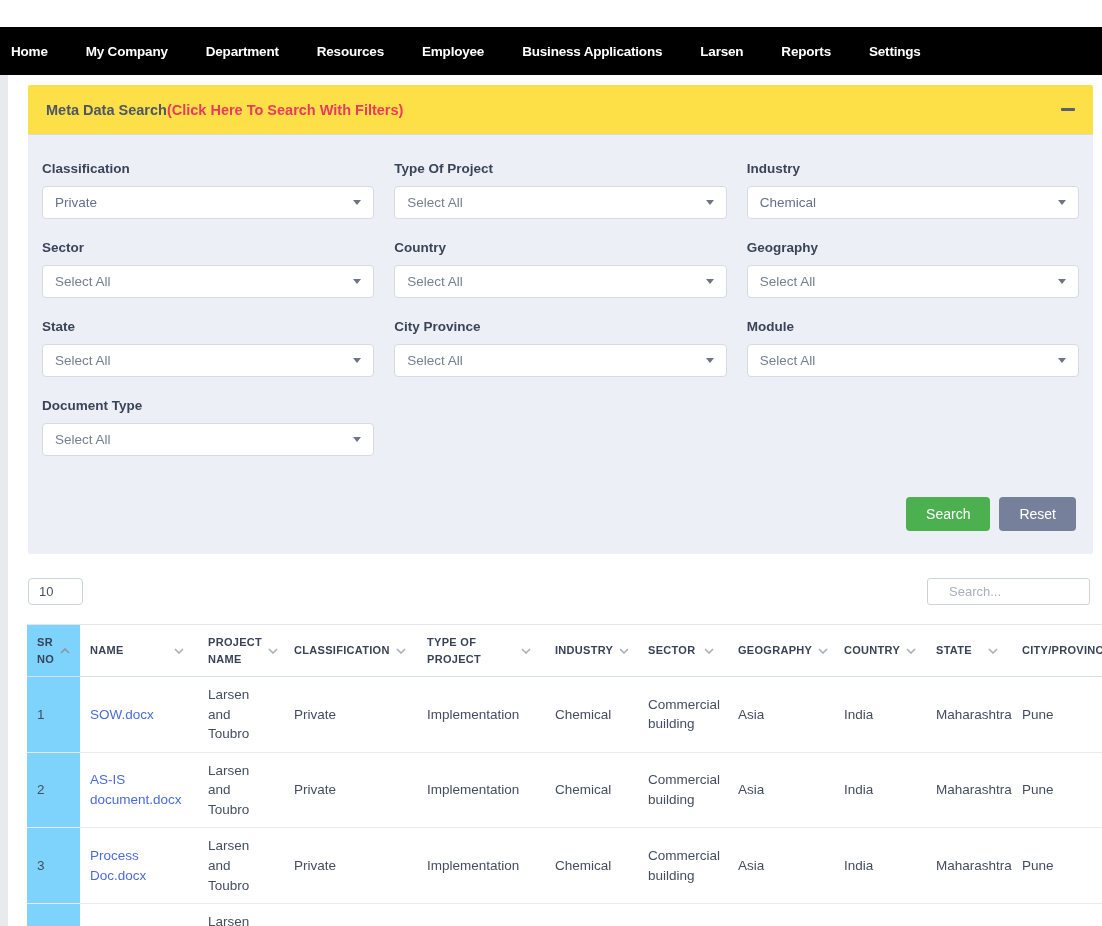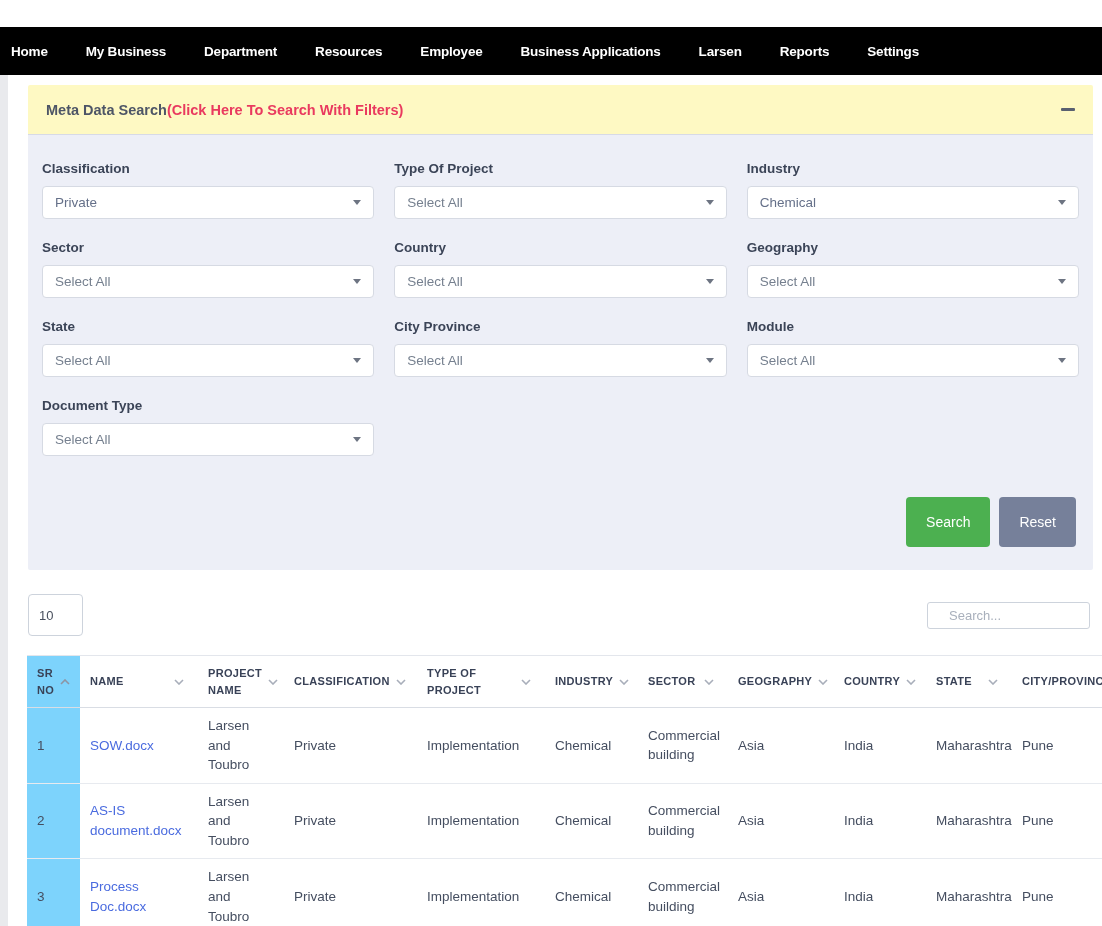--- a/index.html
+++ b/index.html
@@ -12,49 +12,49 @@
   .navbar { height:48px; background:#000; display:flex; align-items:center;
     padding-left:11px;gap:12px; }
   .nav-item { color:#fff; font-size:13.5px; font-weight:700; letter-spacing:-0.2px;
     margin-right:26px; cursor:pointer; white-space:nowrap; }
 
   .left-strip { position:absolute; left:0; top:75px; width:8px; height:851px;
     background:#e9eaed; }
 
   
   .panel { margin:10px 9px 0 28px; width:1065px; border-radius:2px; overflow:hidden; }
-  .panel-header { height:50px; background:#fef9c3; display:flex; align-items:center;
+  .panel-header { height:50px; background:#fde047; display:flex; align-items:center;
     padding:0 18px; border-bottom:1px solid #d7dae6; cursor:pointer; }
   .panel-title { font-size:14.5px; font-weight:700; color:#4d5566; }
   .panel-subtitle { font-size:14.5px; font-weight:700; color:#e93a5f; }
   .minimize { margin-left:auto; width:14px; height:3px; background:#596070;
     border-radius:1px; cursor:pointer; }
   .panel-body { background:#edeff7; padding:26px 14px 23px 14px; }
   .filter-grid { display:grid; grid-template-columns:repeat(3,1fr); column-gap:20px; }
   .field { margin-bottom:21px; }
   .field-label { font-size:13.5px; font-weight:700; color:#3b4457; margin-bottom:10px; }
   .select { height:33px; background:#fff; border:1px solid #d6dae3; border-radius:4px;
     display:flex; align-items:center; padding:0 12px; cursor:pointer;
     font-size:13.5px; color:#76808f; position:relative; }
   .select.has-value { color:#657089; }
   .select-caret { position:absolute; right:12px; top:13px; width:0; height:0;
     border-left:4.5px solid transparent; border-right:4.5px solid transparent;
     border-top:5.5px solid #6d7482; }
   .btn-row { display:flex; justify-content:flex-end; gap:9px; margin-top:20px;
     padding-right:3px; }
-  .btn { border:none; border-radius:4px; height:50px; padding:0 20px;
+  .btn { border:none; border-radius:4px; height:34px; padding:0 20px;
     font-size:14px; color:#fff; cursor:pointer;
     font-family:"Liberation Sans", sans-serif; }
   .btn-search { background:#4cb050; }
   .btn-reset { background:#76809a;padding-left:20px; }
 
   
   .controls { margin:24px 12px 0 28px; display:flex; justify-content:space-between;
     align-items:center; }
-  .page-size-input { width:55px; height:42px; border:1px solid #cdd3dc; border-radius:4px;
+  .page-size-input { width:55px; height:27px; border:1px solid #cdd3dc; border-radius:4px;
     padding:0 10px; font-size:13px; color:#49505e;
     font-family:"Liberation Sans", sans-serif; }
   .table-search-input { width:163px; height:27px; border:1px solid #cdd3dc; border-radius:3px;
     padding:0 21px; font-size:13px; color:#49505e;
     font-family:"Liberation Sans", sans-serif; }
   .table-search-input::placeholder { color:#a9b0bc; }
 
   
   .table-wrap { margin:19px 0 0 27px; width:1075px; overflow:hidden; }
   table { border-collapse:collapse; table-layout:fixed; width:1125px;
@@ -70,21 +70,21 @@
   .sort-icon { flex:none; margin-left:6px; }
   a.doc-link { color:#4a6bdf; text-decoration:none; cursor:pointer; }
 </style>
 </head>
 <body>
 
 <div class="top-strip"></div>
 
 <nav class="navbar">
   <span class="nav-item">Home</span>
-  <span class="nav-item">My Business</span>
+  <span class="nav-item">My Company</span>
   <span class="nav-item">Department</span>
   <span class="nav-item">Resources</span>
   <span class="nav-item">Employee</span>
   <span class="nav-item">Business Applications</span>
   <span class="nav-item">Larsen</span>
   <span class="nav-item">Reports</span>
   <span class="nav-item">Settings</span>
 </nav>
 
 <div class="left-strip"></div>

